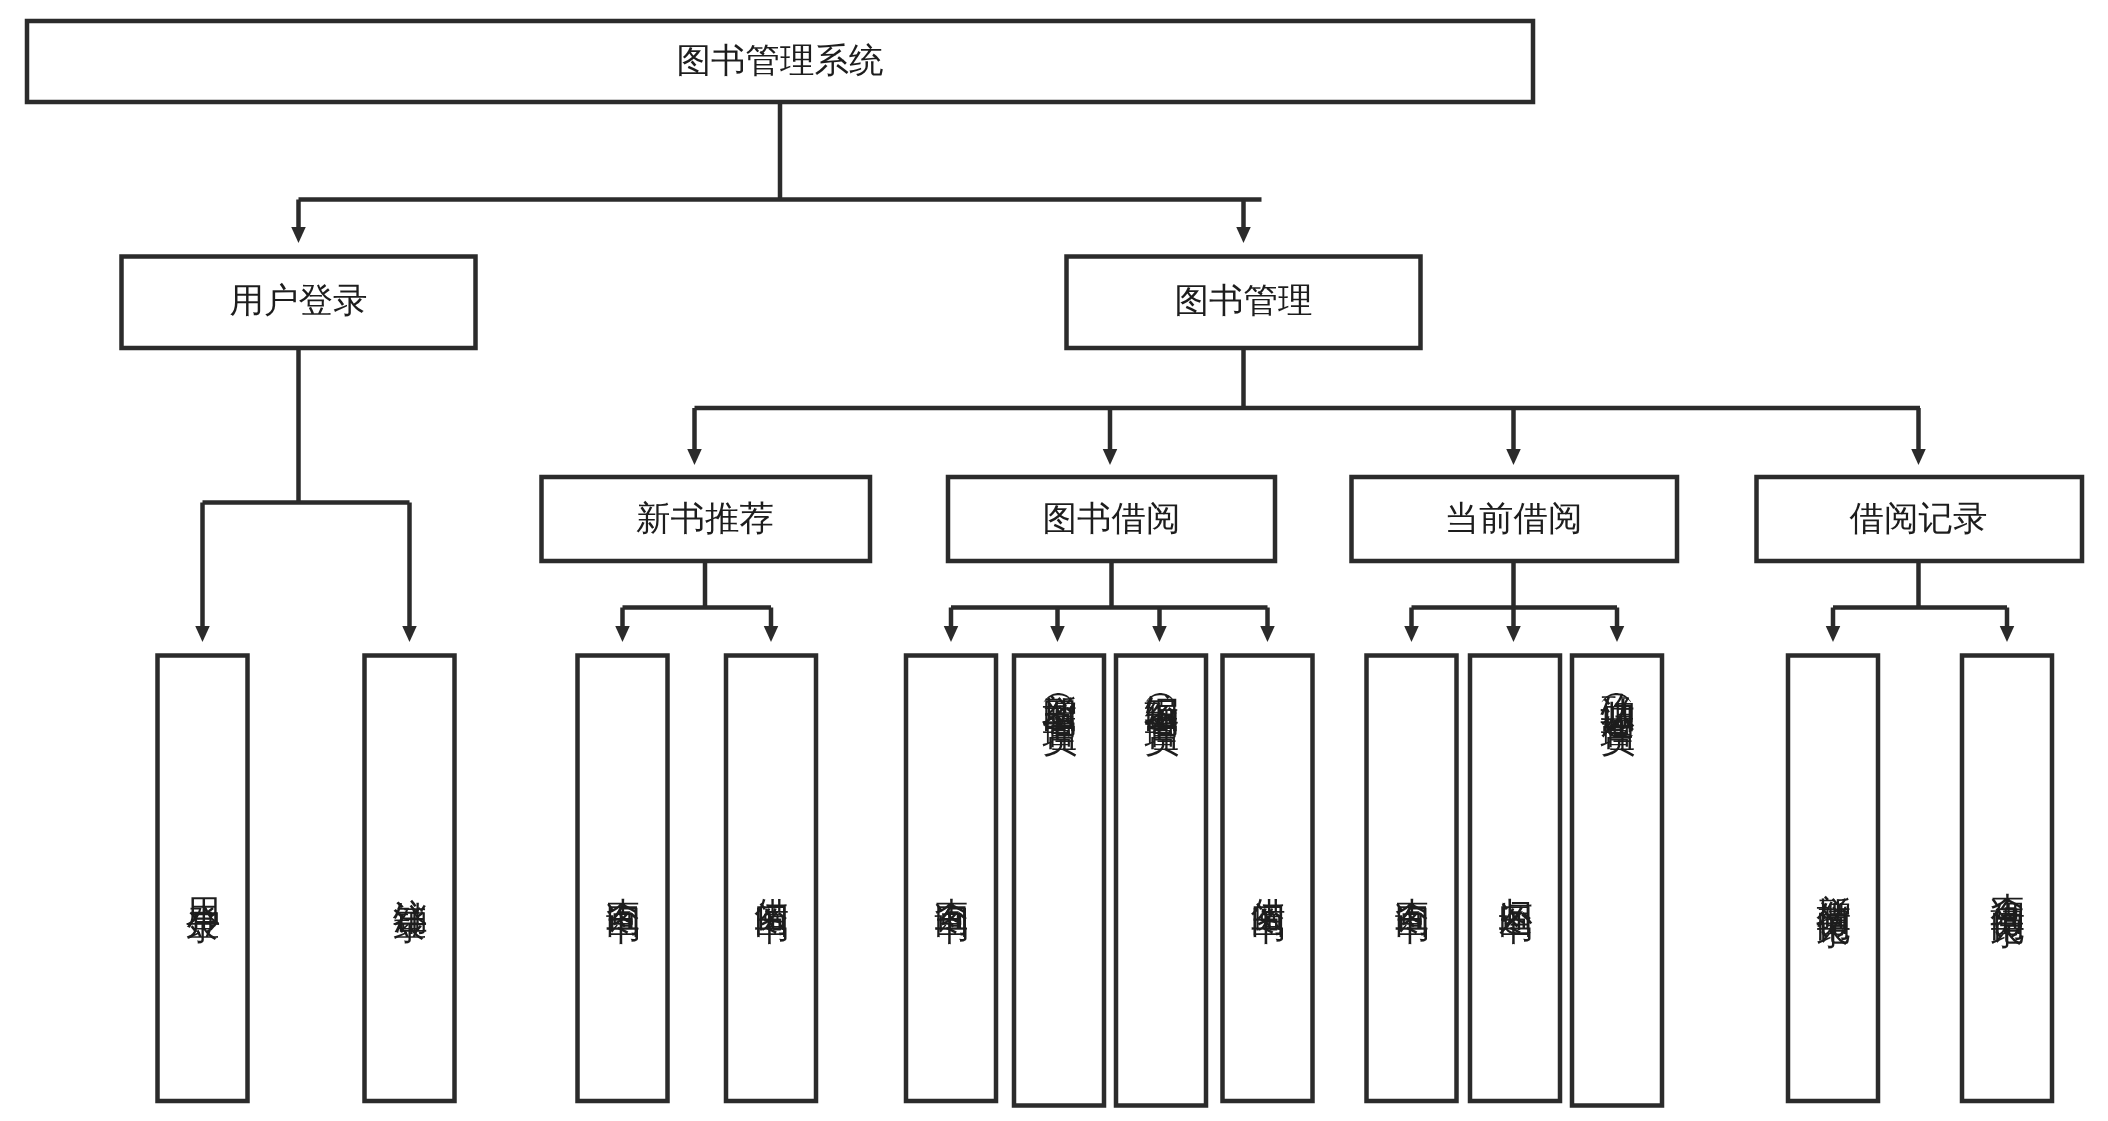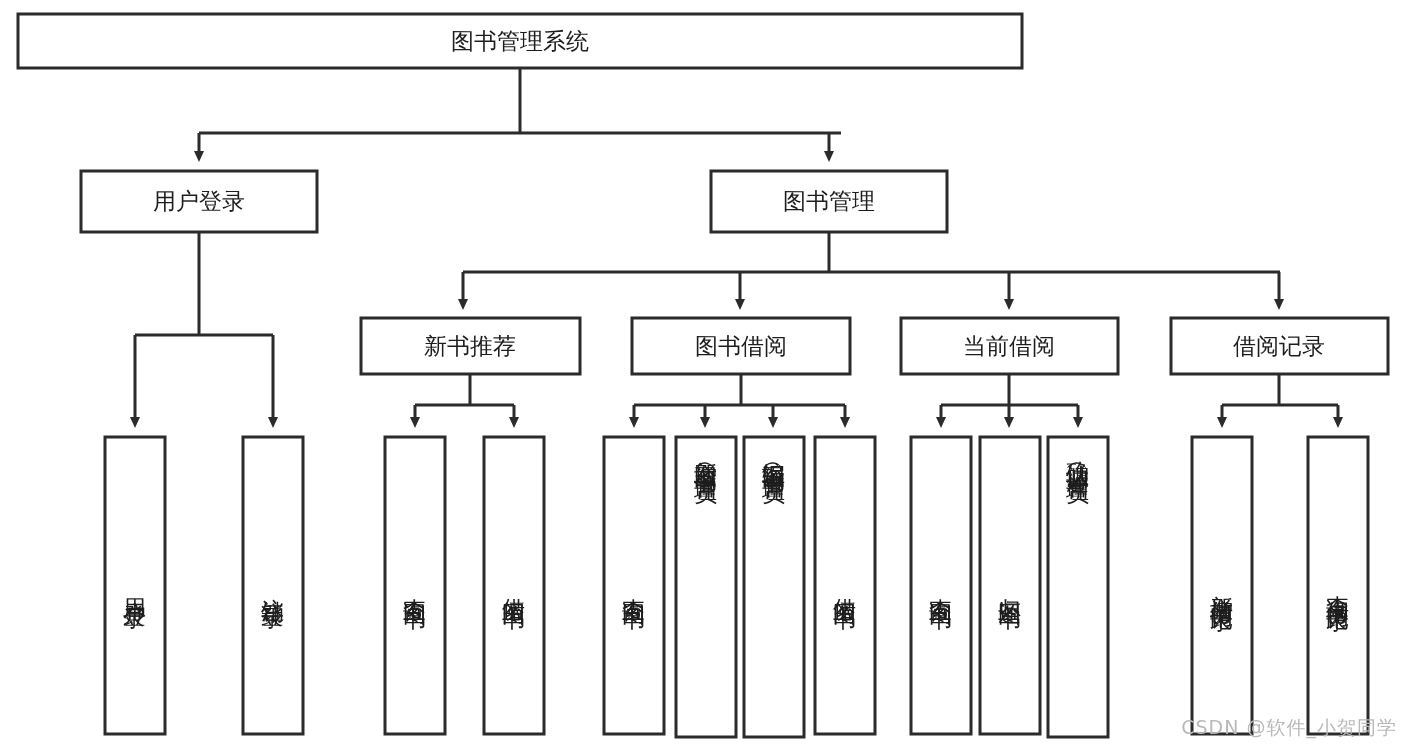--- a/index.html
+++ b/index.html
@@ -225,15 +225,14 @@
     <span class="node-label-v">确认归还（管理员）</span>
   </div>
 
   <div class="vbox-wrap" style="left:1192px; top:437px; width:60px; height:297px;">
     <span class="node-label-v">新增借阅记录</span>
   </div>
   <div class="vbox-wrap" style="left:1308px; top:437px; width:60px; height:297px;">
     <span class="node-label-v">查询借阅记录</span>
   </div>
 
-  <div class="watermark">CSDN @软件_小贺同学</div>
 
 </div>
 
 </body></html>

